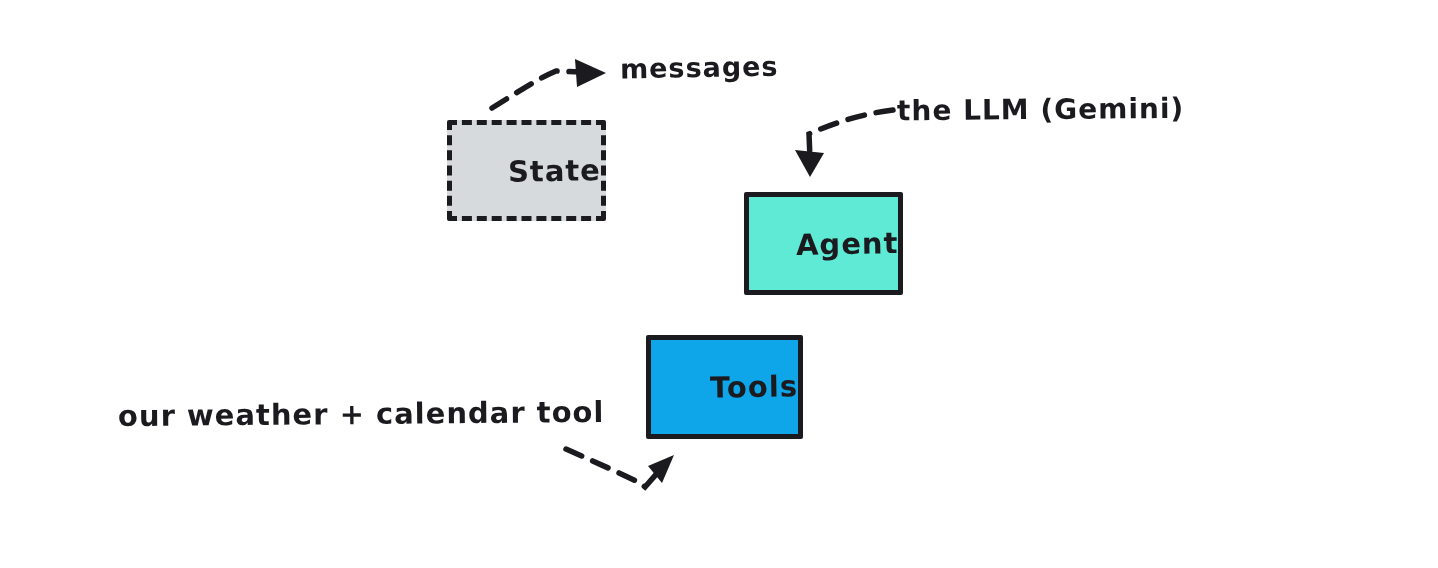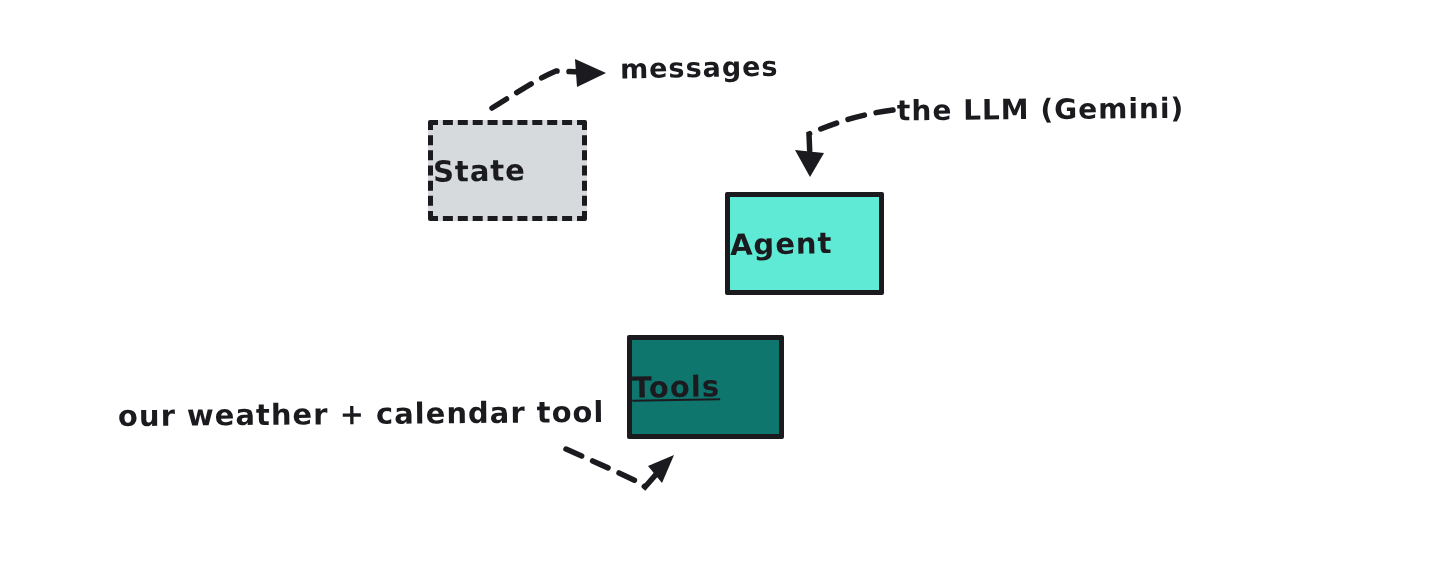--- a/index.html
+++ b/index.html
@@ -20,24 +20,25 @@
     position: absolute;
     left: 0; top: 0;
     width: 1438px;
     height: 568px;
     pointer-events: none;
   }
   .node {
     position: absolute;
     display: flex;
     align-items: center;
-    justify-content: flex-start;
+    justify-content: flex-end;
     box-sizing: border-box;
     border: 5px solid #1b1b1f;
     border-radius: 2px;
+    margin-left: 19px;
   }
   .node .node-label {
     font-size: 29px;
     font-weight: 600;
     letter-spacing: 1px;
     transform: rotate(-1deg);
   }
   .node-state {
     left: 428px; top: 120px;
     width: 159px; height: 101px;
@@ -99,21 +100,21 @@
   </svg>
 
   <div class="node node-state" style="background: rgb(214, 218, 221);">
     <span class="node-label">State</span>
   </div>
 
   <div class="node node-agent" style="background: #5eead4;">
     <span class="node-label">Agent</span>
   </div>
 
-  <div class="node node-tools" style="background: #0f766e; text-decoration: underline;">
+  <div class="node node-tools" style="background: #0ea5e9;">
     <span class="node-label">Tools</span>
   </div>
 
   <div class="annotation ann-messages">messages</div>
 
   <div class="annotation ann-llm">the LLM (Gemini)</div>
 
   <div class="annotation ann-tool-note">our weather + calendar tool</div>
 
 </div>

